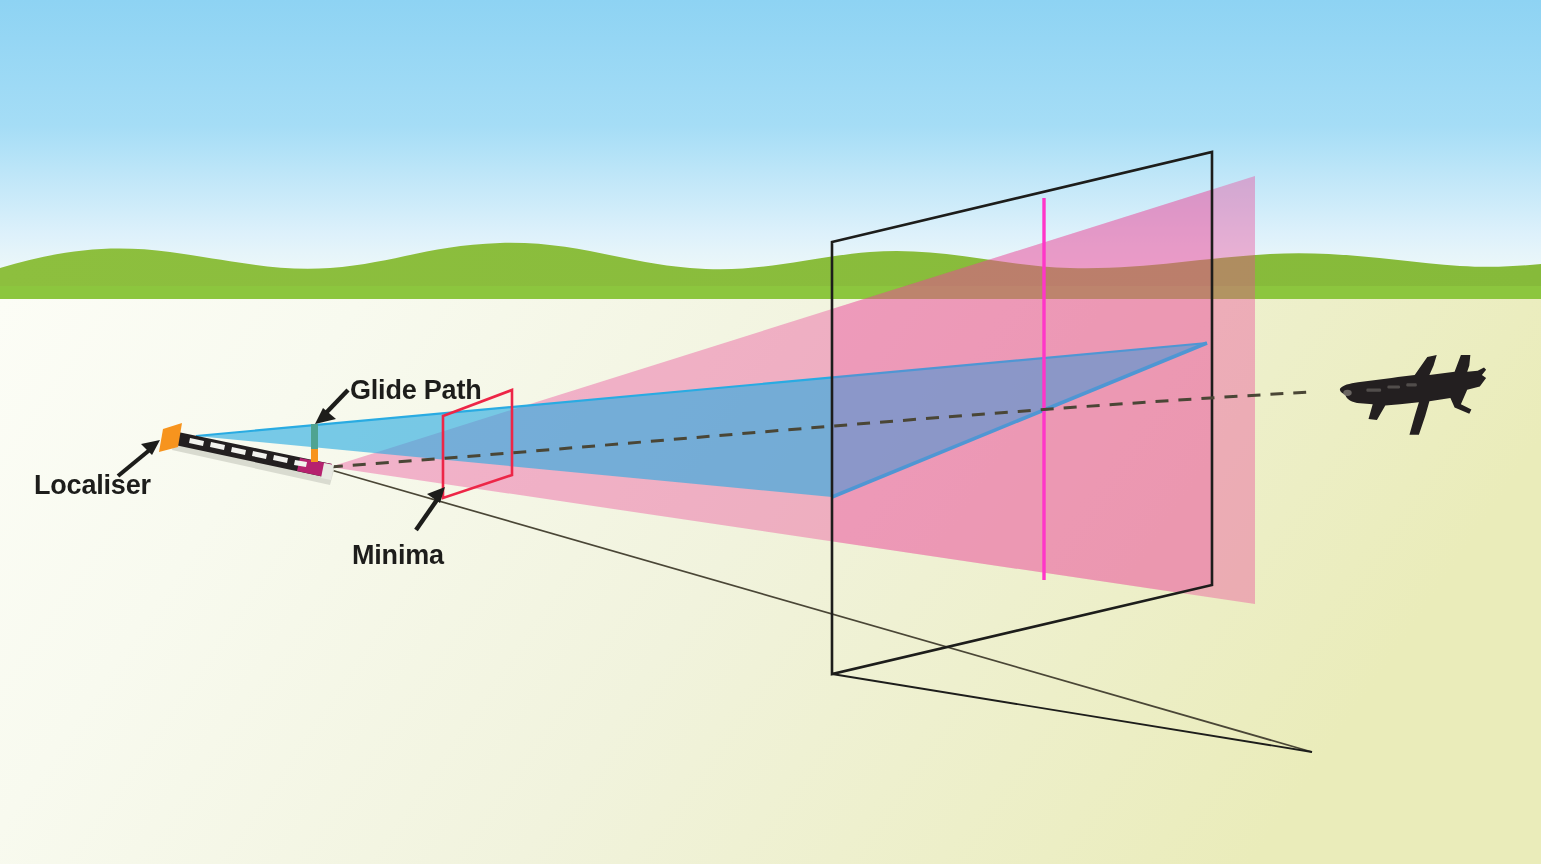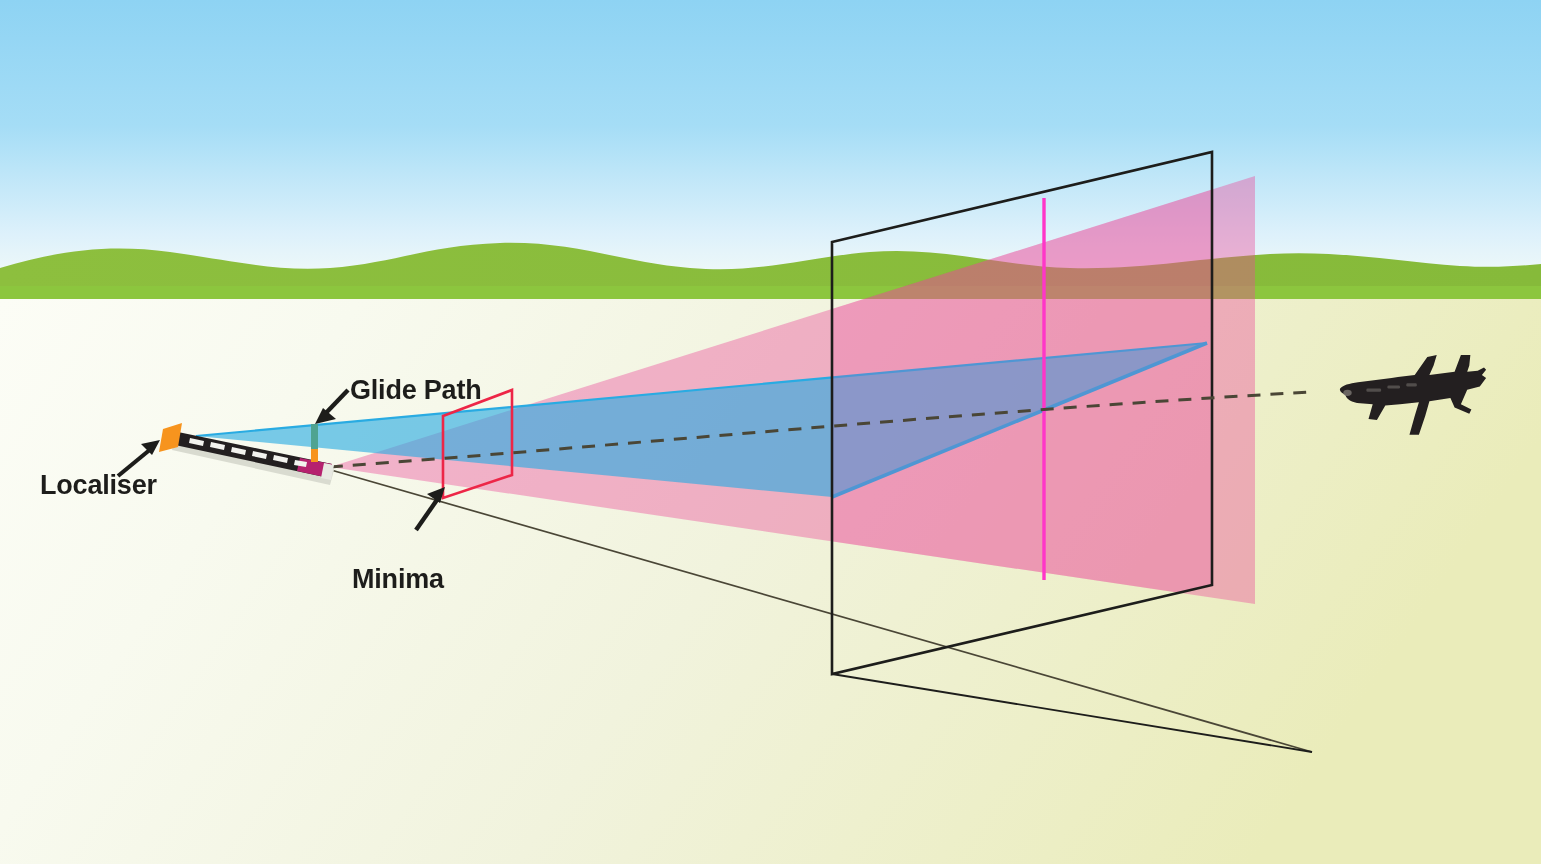--- a/index.html
+++ b/index.html
@@ -3,23 +3,23 @@
 <meta charset="utf-8">
 <style>
   html,body{margin:0;padding:0;background:#fff;}
   #stage{position:relative;width:1541px;height:864px;overflow:hidden;
          font-family:"Liberation Sans",sans-serif;}
   #stage svg{position:absolute;left:0;top:0;}
   .lbl{position:absolute;font-family:"Liberation Sans",sans-serif;
        color:#1d1d1b;white-space:nowrap;}
   .lbl-big{font-size:27px;font-weight:bold;letter-spacing:-0.2px;}
   .lbl-src{font-size:26px;font-weight:400;letter-spacing:0.1px;}
-  #label-localiser{left:40px;top:470px;}
+  #label-localiser{left:34px;top:470px;}
   #label-glidepath{left:350px;top:375px;text-align:right;}
-  #label-minima{left:352px;top:540px;margin-top:24px;}
+  #label-minima{left:352px;top:540px;}
   #label-source{left:578px;top:696px;}
 </style>
 </head>
 <body>
 
 <div id="stage">
 
   <svg width="1541" height="864" viewBox="0 0 1541 864">
     <defs>
       <linearGradient id="gSky" x1="0" y1="0" x2="0" y2="1">

